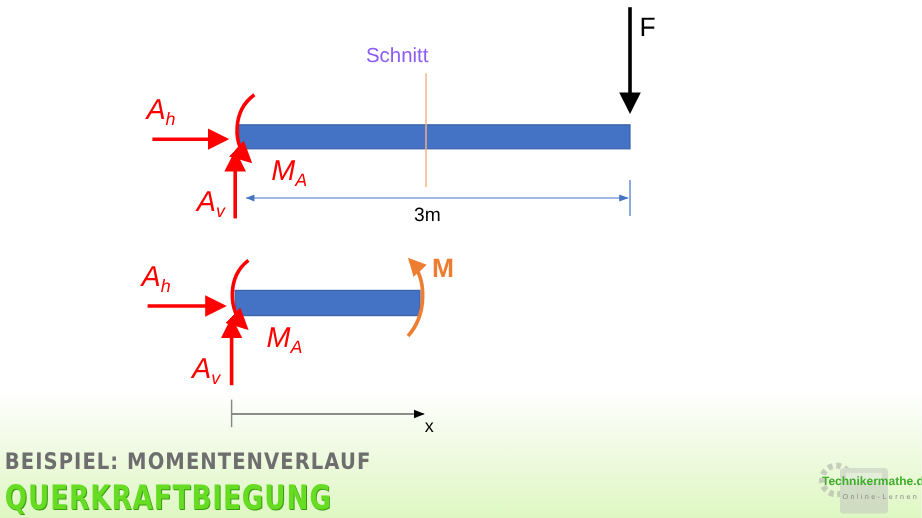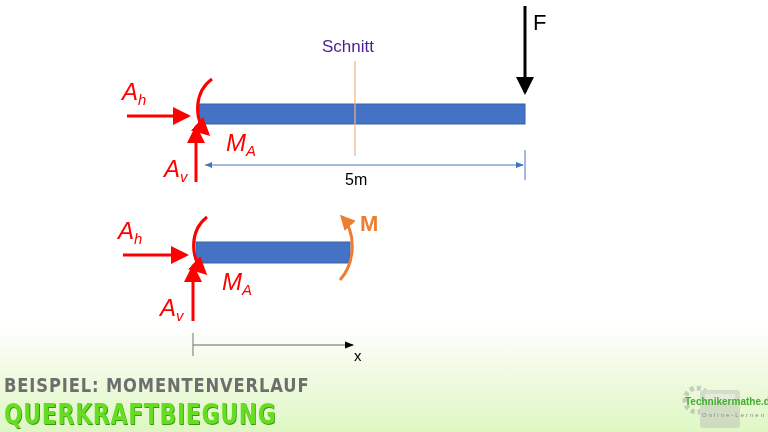--- a/index.html
+++ b/index.html
@@ -63,22 +63,22 @@
   </g>
 
   <g opacity="0.45">
     <circle cx="697" cy="400" r="12" fill="none" stroke="#999" stroke-width="5" stroke-dasharray="4 3"></circle>
     <rect x="700" y="390" width="40" height="38" rx="3" fill="#bbb"></rect>
     <rect x="705" y="394" width="30" height="8" fill="#ddd"></rect>
   </g>
 </svg>
 
 <div class="lbl" style="left:533px;top:12px;font-size:22px;color:#000;">F</div>
-<div class="lbl" style="left:322px;top:38px;font-size:17px;color:#4c1d95;">Schnitt</div>
-<div class="lbl" style="left:345px;top:172px;font-size:16px;color:#000;">5m</div>
+<div class="lbl" style="left:305px;top:38px;font-size:17px;color:#8b5cf6;">Schnitt</div>
+<div class="lbl" style="left:345px;top:172px;font-size:16px;color:#000;">3m</div>
 <div class="lbl red" style="left:122px;top:80px;font-size:24px;"><span>A</span><span class="sub">h</span></div>
 <div class="lbl red" style="left:164px;top:157px;font-size:24px;"><span>A</span><span class="sub">v</span></div>
 <div class="lbl red" style="left:226px;top:131px;font-size:24px;"><span>M</span><span class="sub">A</span></div>
 
 <div class="lbl red" style="left:118px;top:219px;font-size:24px;"><span>A</span><span class="sub">h</span></div>
 <div class="lbl red" style="left:160px;top:296px;font-size:24px;"><span>A</span><span class="sub">v</span></div>
 <div class="lbl red" style="left:222px;top:270px;font-size:24px;"><span>M</span><span class="sub">A</span></div>
 <div class="lbl" style="left:360px;top:213px;font-size:22px;font-weight:bold;color:#ed7d31;">M</div>
 <div class="lbl" style="left:354px;top:348px;font-size:15px;color:#000;">x</div>
 

